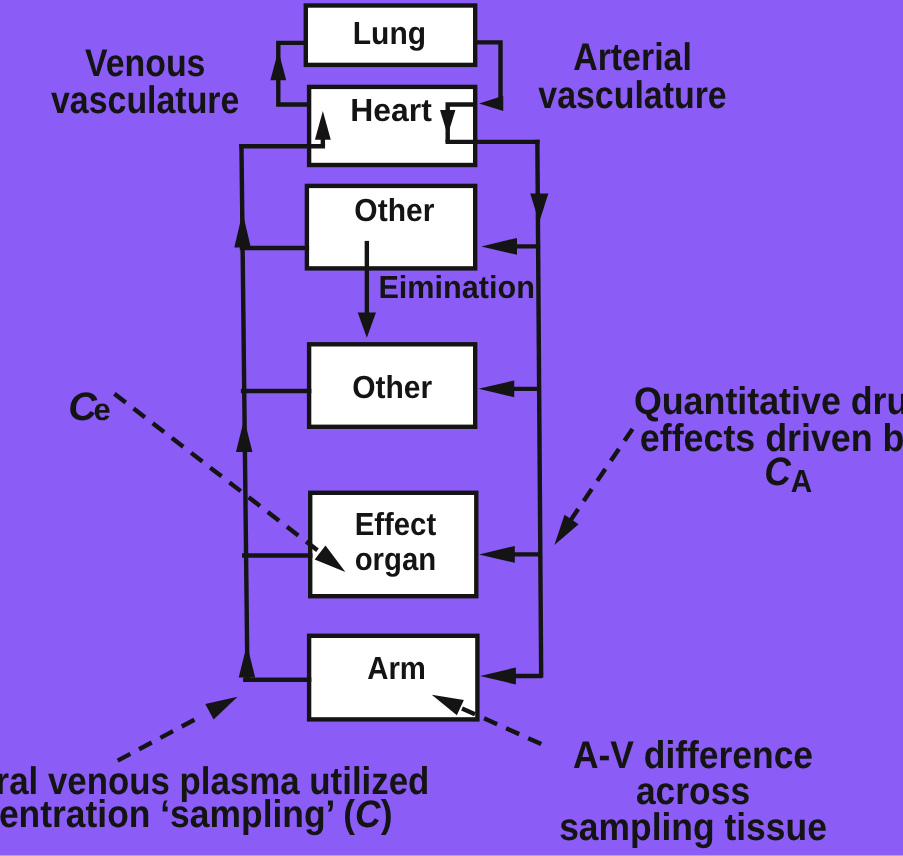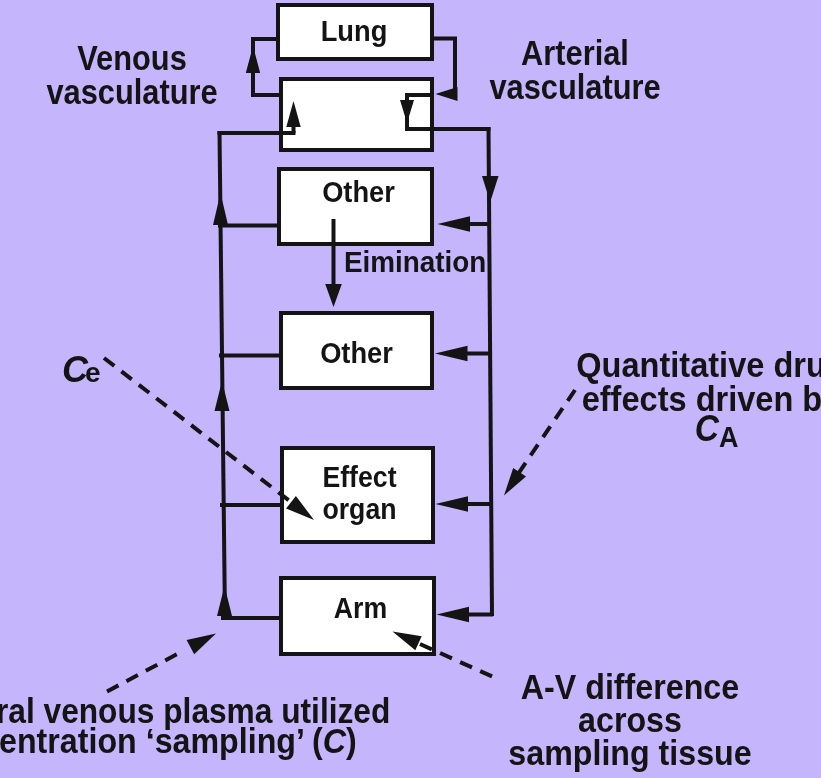--- a/index.html
+++ b/index.html
@@ -1,21 +1,21 @@
 <!DOCTYPE html>
 <html><head>
 <meta charset="utf-8">
 <style>
   html, body { margin: 0; padding: 0; background: #ffffff; }
   .stage {
     position: relative;
     width: 821px;
     height: 778px;
     overflow: hidden;
-    background: #c4b5fd;
+    background: #8b5cf6;
     font-family: "Liberation Sans", sans-serif;
     font-weight: 700;
     color: #141414;
   }
   .stage svg { position: absolute; left: 0; top: 0; }
   .lbl {
     position: absolute;
     white-space: nowrap;
     font-weight: 700;
     color: #141414;
@@ -124,20 +124,23 @@
 
   <div class="lbl ann ctr" style="left:455px; top:35.5px; width:240px; transform:scaleX(0.88); transform-origin:50% 0;">
     <div>Arterial</div>
     <div>vasculature</div>
   </div>
 
   <div class="lbl box-lbl ctr" style="left:277px; top:16px; width:154px; transform:scaleX(0.94); transform-origin:50% 0;">
     <span>Lung</span>
   </div>
 
+  <div class="lbl box-lbl ctr" style="left:280px; top:86px; width:151px; transform:scaleX(1); transform-origin:50% 0;">
+    <span>Heart</span>
+  </div>
 
   <div class="lbl box-lbl ctr" style="left:281.5px; top:177px; width:153px; transform:scaleX(0.94); transform-origin:50% 0;">
     <span>Other</span>
   </div>
 
   <div class="lbl box-lbl ctr" style="left:281px; top:338px; width:151px; transform:scaleX(0.94); transform-origin:50% 0;">
     <span>Other</span>
   </div>
 
   <div class="lbl box-lbl ctr" style="left:284px; top:461px; width:151px; line-height:32px; transform:scaleX(0.92); transform-origin:50% 0;">

